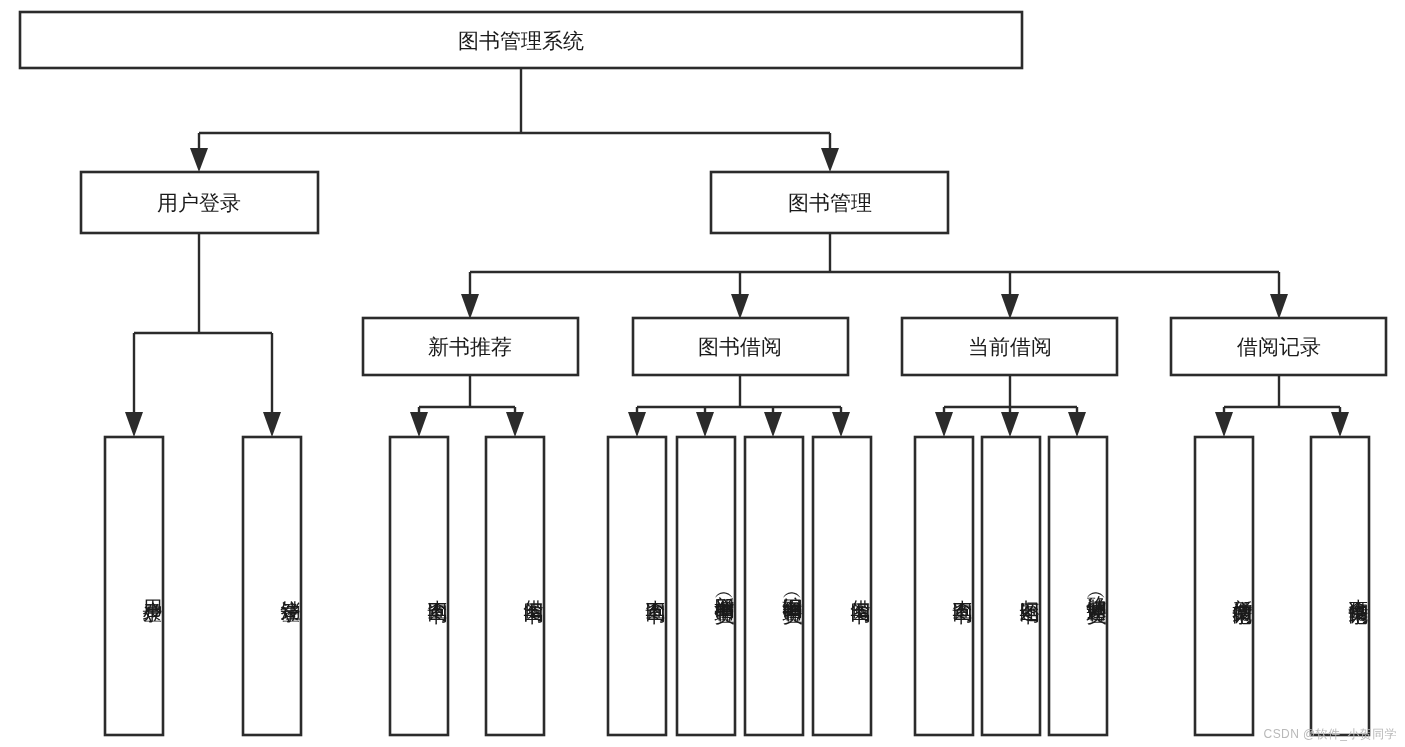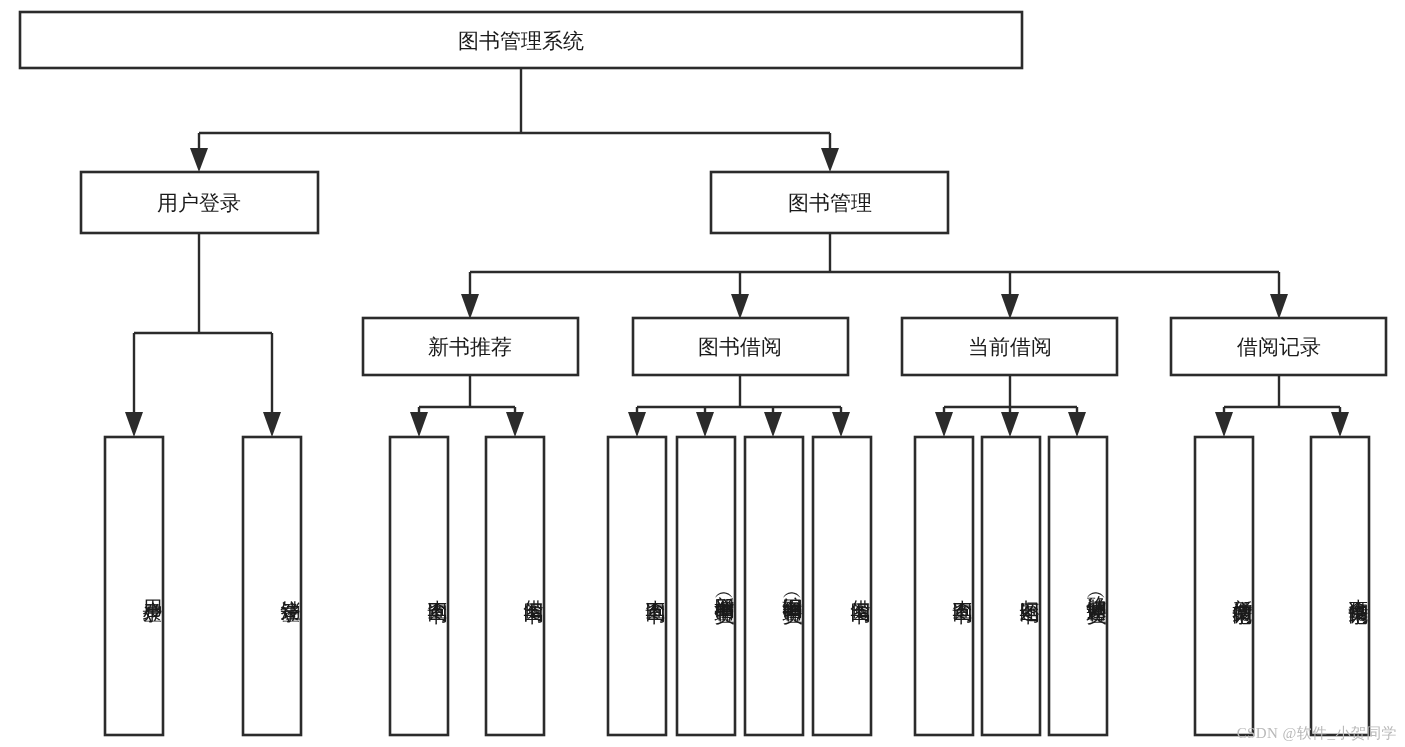--- a/index.html
+++ b/index.html
@@ -68,22 +68,22 @@
     display: flex;
     align-items: flex-start;
     justify-content: center;
     white-space: nowrap;
     pointer-events: none;
   }
   .watermark {
     position: absolute;
     right: 8px;
     bottom: 4px;
-    font-family: Liberation Serif, serif;
-    font-size: 15px;
+    font-family: Liberation Sans, sans-serif;
+    font-size: 12px;
     color: #b9b9b9;
     letter-spacing: 0.4px;
     white-space: nowrap;
   }
 </style>
 </head>
 <body>
 
 <div id="diagram-root">
 

